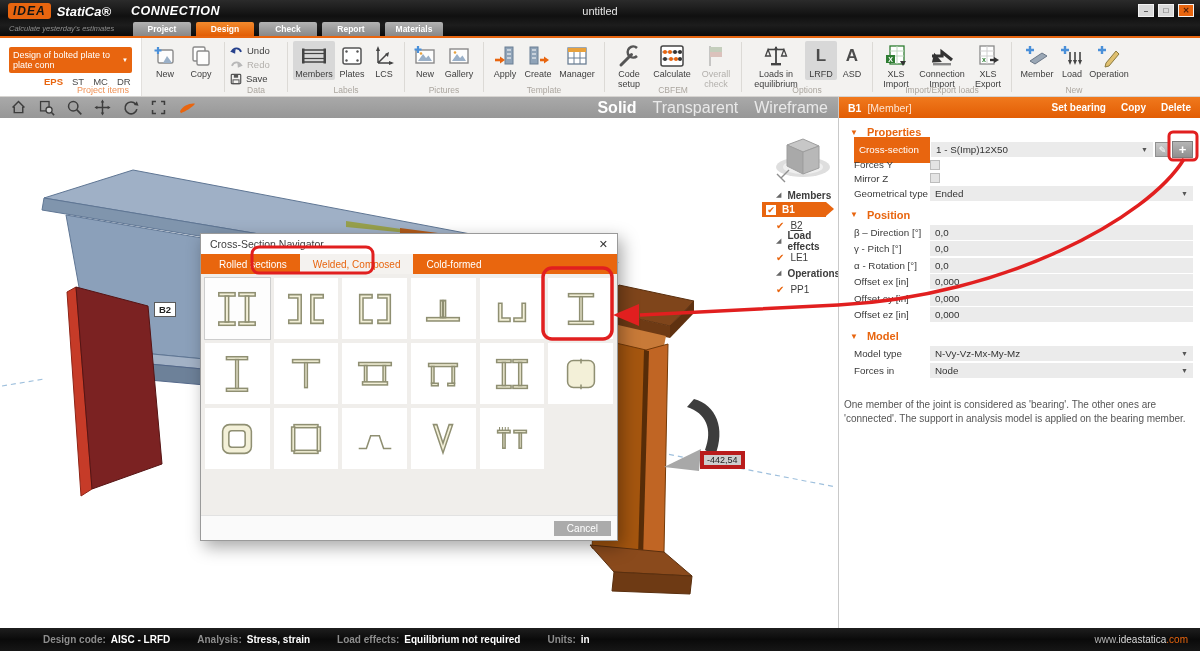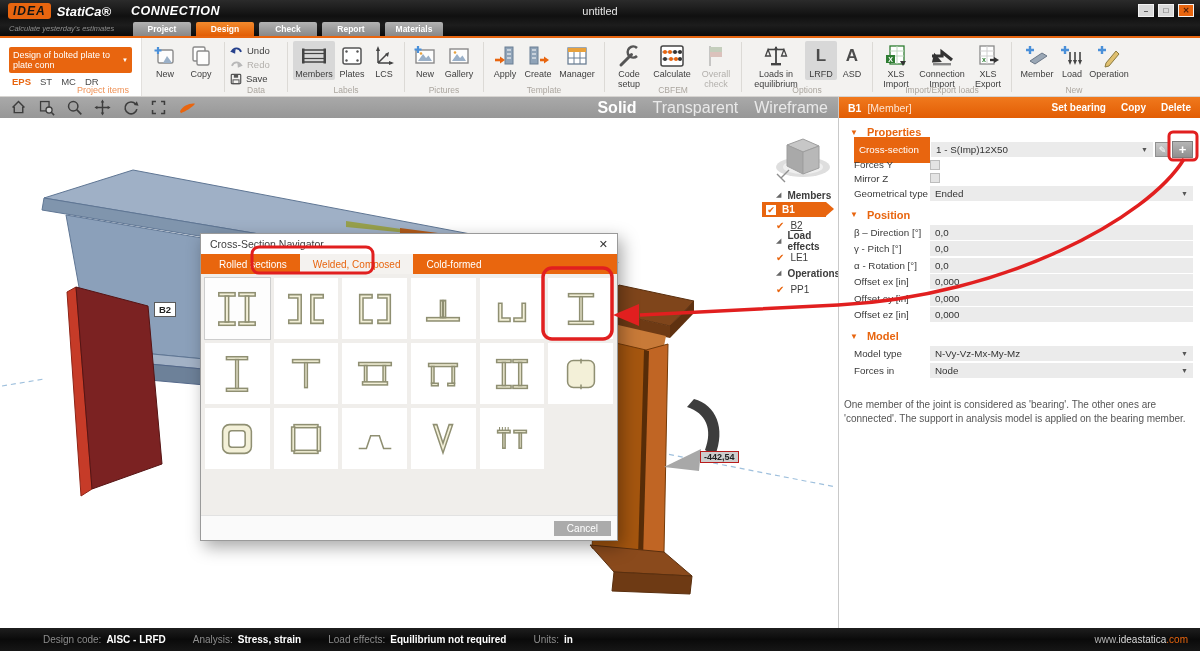--- a/index.html
+++ b/index.html
@@ -42,35 +42,35 @@
   .bb.dis svg { opacity:.45; }
   .smallstack { display:flex; flex-direction:column; gap:1px; width:52px; padding-top:3px; }
   .sbtn { display:flex; align-items:center; gap:4px; font-size:9.5px; color:#3e3e3e; height:13px; }
   .sbtn.dis { color:#b3b0ac; }
   .bigletter { font-size:17px; font-weight:bold; color:#4c4c4c; line-height:1; }
 
   .pi-panel { width:142px; background:#fff; border-right:1px solid #e2e0dd; position:relative; flex:none; }
   .pi-drop { margin:6px 4px 3px 4px; background:#e8650f; color:#fff; font-size:9px;
     border-radius:2px; padding:3px 4px; display:flex; align-items:center; }
   .pi-drop .dcaret { margin-left:auto; font-size:6px; }
-  .pi-modes { display:flex; gap:9px; font-size:9.5px; color:#4a4a4a; padding-left:7px; margin-top:3px; }
+  .pi-modes { display:flex; gap:9px; font-size:9.5px; color:#4a4a4a; padding-left:7px; margin-top:3px;margin-left:32px; }
   .pi-modes .on { color:#e8650f; font-weight:bold; }
   .pi-label { position:absolute; bottom:1px; right:12px; font-size:9px; color:#ef9257; }
 
   
   .vtoolbar { position:absolute; left:0; top:97px; width:838px; height:21px;
     background:linear-gradient(180deg,#a9a9a9,#979797); display:flex; align-items:center; padding:0 10px; gap:11px; }
   .vt-right { margin-left:auto; display:flex; gap:16px; font-size:16px; color:#e9e9e9; }
   .vt-right .on { color:#fff; font-weight:bold; }
   .canvas { position:absolute; left:0; top:118px; width:838px; height:510px; background:#fff; }
   .scene { position:absolute; left:0; top:0; }
   .scene-label { position:absolute; background:#fff; border:1px solid #5a5a5a; font-size:9.5px;
     font-weight:bold; color:#222; padding:1px 4px; }
-  .rot-label { position:absolute; background:#cdcdcd; border:1px solid #b91c1c; font-size:9px;
-    color:#222; padding:0 3px; font-weight:bold; }
+  .rot-label { position:absolute; background:#cdcdcd; border:4px solid #b91c1c; font-size:9px;
+    color:#222; padding:0 3px; font-weight:normal; }
 
   
   .tree { position:absolute; font-size:10px; color:#3c3c3c; }
   .trow { position:absolute; display:flex; align-items:center; height:14px; }
   .tgrp { font-weight:bold; }
   .ttri { font-size:7px; color:#666; margin-right:6px; }
   .tcheck { color:#e8650f; font-size:10px; margin-right:6px; }
   .b1banner { position:absolute; background:#e8650f; height:15px; display:flex; align-items:center; padding:0 4px; }
   .b1banner:after { content:""; position:absolute; right:-8px; top:0; border-left:8px solid #e8650f;
     border-top:7.5px solid transparent; border-bottom:7.5px solid transparent; }
@@ -121,21 +121,21 @@
   .cell.selcell { outline:1px solid #cdcdcd; background:#fdfdfd; }
   .dfoot { height:25px; background:#fafafa; border-top:1px solid #e2e2e2; display:flex;
     align-items:center; justify-content:flex-end; padding-right:6px; }
   .cancelbtn { background:#ababab; color:#fff; font-size:10px; padding:2px 13px; }
 
   
   .statusbar { position:absolute; left:0; top:628px; width:1200px; height:23px;
     background:linear-gradient(180deg,#1e1e1e,#0a0a0a 50%,#161616); display:flex; align-items:center;
     padding:0 12px 0 43px; gap:27px; font-size:10px; }
   .sitem { display:flex; gap:5px; white-space:nowrap; }
-  .slabel { color:#8d8d8d; }
+  .slabel { color:#8d8d8d;font-weight:bold; }
   .sval { color:#fff; font-weight:bold; }
   .site { margin-left:auto; font-size:10px; }
   .site .w { color:#b5b5b5; } .site .d { color:#dcdcdc; } .site .t { color:#e8650f; }
 
   .overlay { position:absolute; left:0; top:0; z-index:90; pointer-events:none; }
 </style>
 </head>
 <body>
 
 <div id="app">

